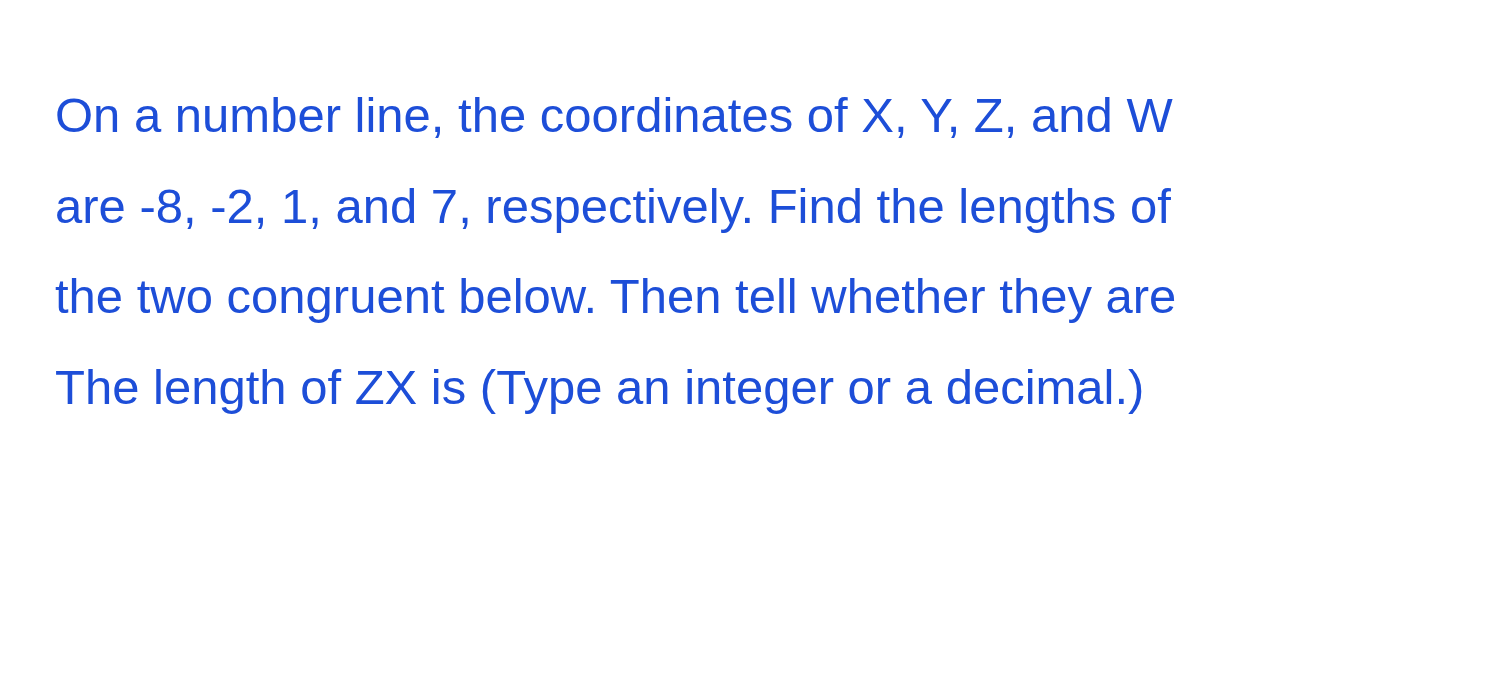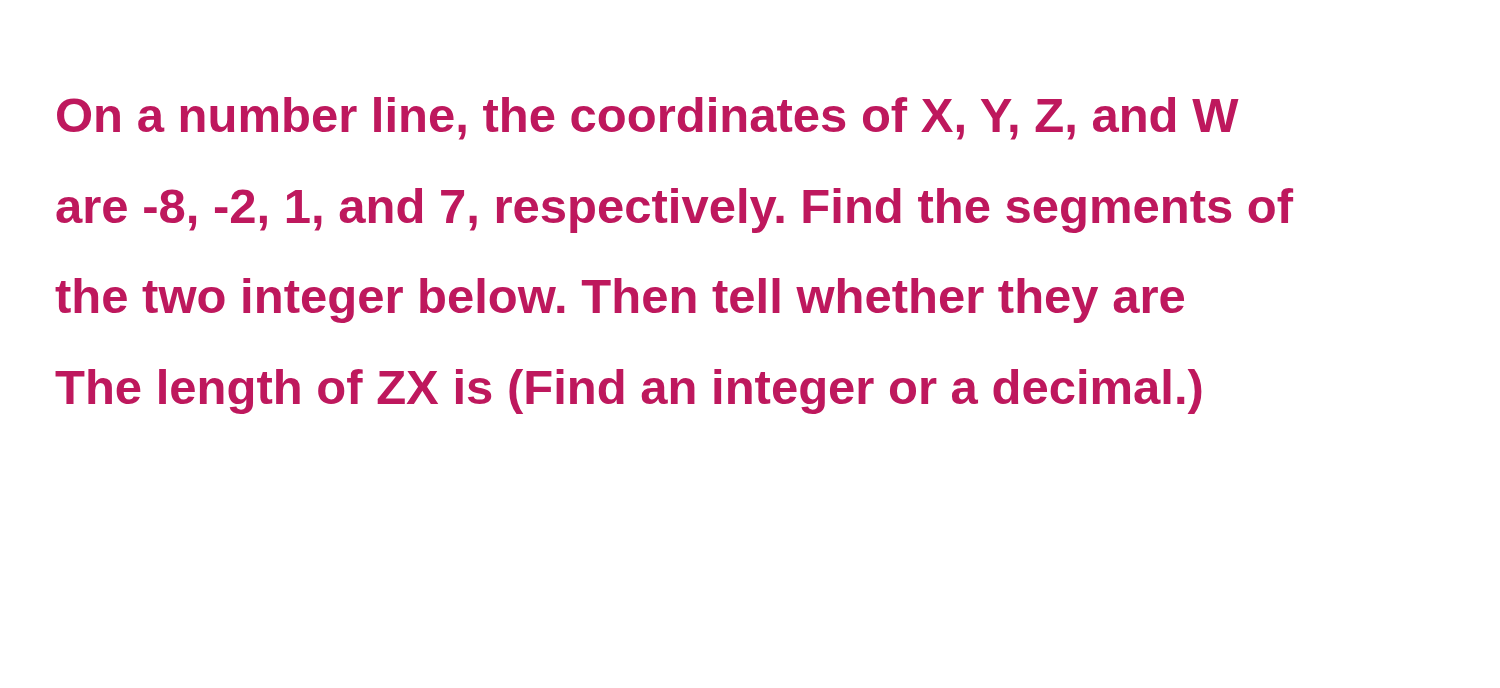--- a/index.html
+++ b/index.html
@@ -10,29 +10,29 @@
     body {
       width: 1500px;
       height: 688px;
       background: #ffffff;
       font-family: -apple-system, BlinkMacSystemFont, "Segoe UI", Helvetica, Arial, sans-serif;
       padding: 70px 55px 50px 55px;
     }
     .problem-text {
       font-size: 49px;
       line-height: 1.85;
-      color: #be185d;
-      font-weight: 700;
+      color: #1d4ed8;
+      font-weight: 400;
       overflow-wrap: break-word;
     }
     .line {
       display: block;
     }
   </style>
 </head>
 <body>
 
 <div class="problem-text">
   <span class="line">On a number line, the coordinates of X, Y, Z, and W</span>
-  <span class="line">are -8, -2, 1, and 7, respectively. Find the segments of</span>
-  <span class="line">the two integer below. Then tell whether they are</span>
-  <span class="line">The length of ZX is (Find an integer or a decimal.)</span>
+  <span class="line">are -8, -2, 1, and 7, respectively. Find the lengths of</span>
+  <span class="line">the two congruent below. Then tell whether they are</span>
+  <span class="line">The length of ZX is (Type an integer or a decimal.)</span>
 </div>
 
 </body></html>

